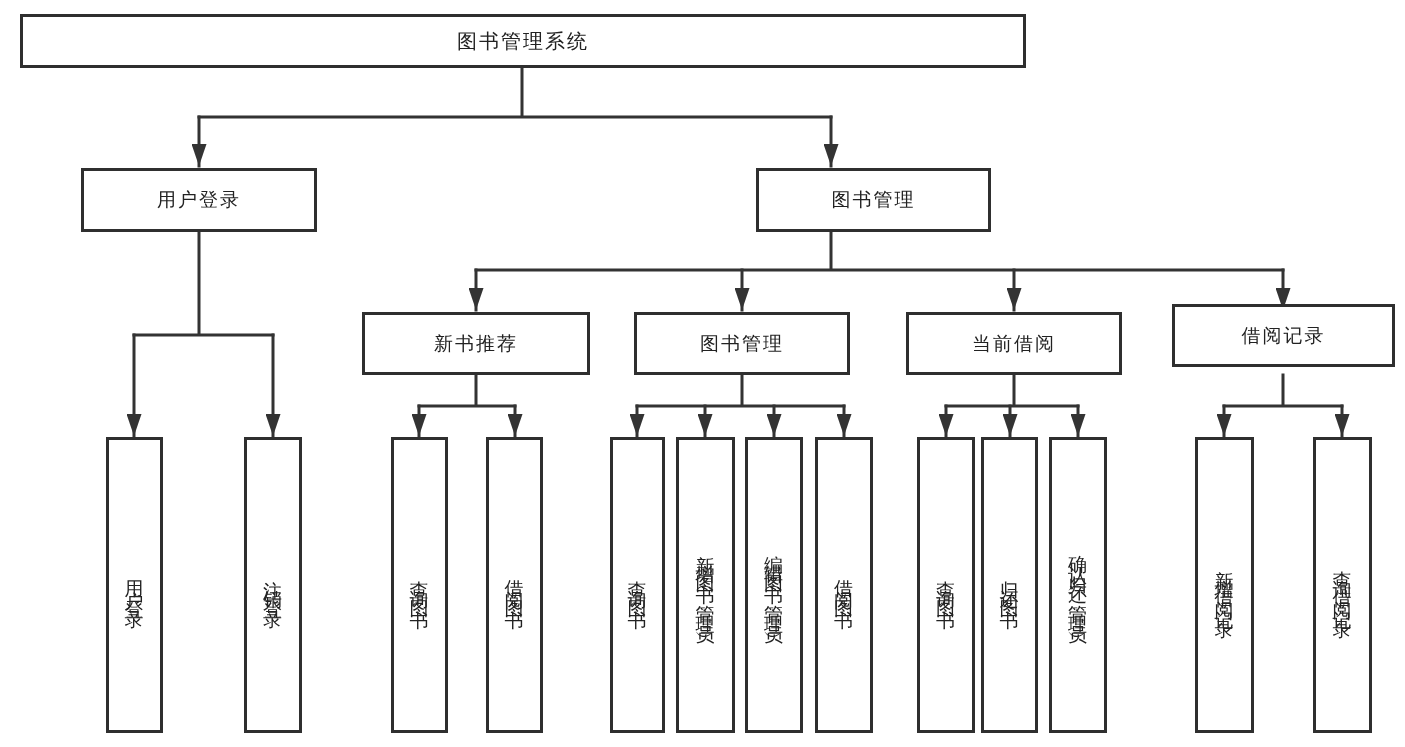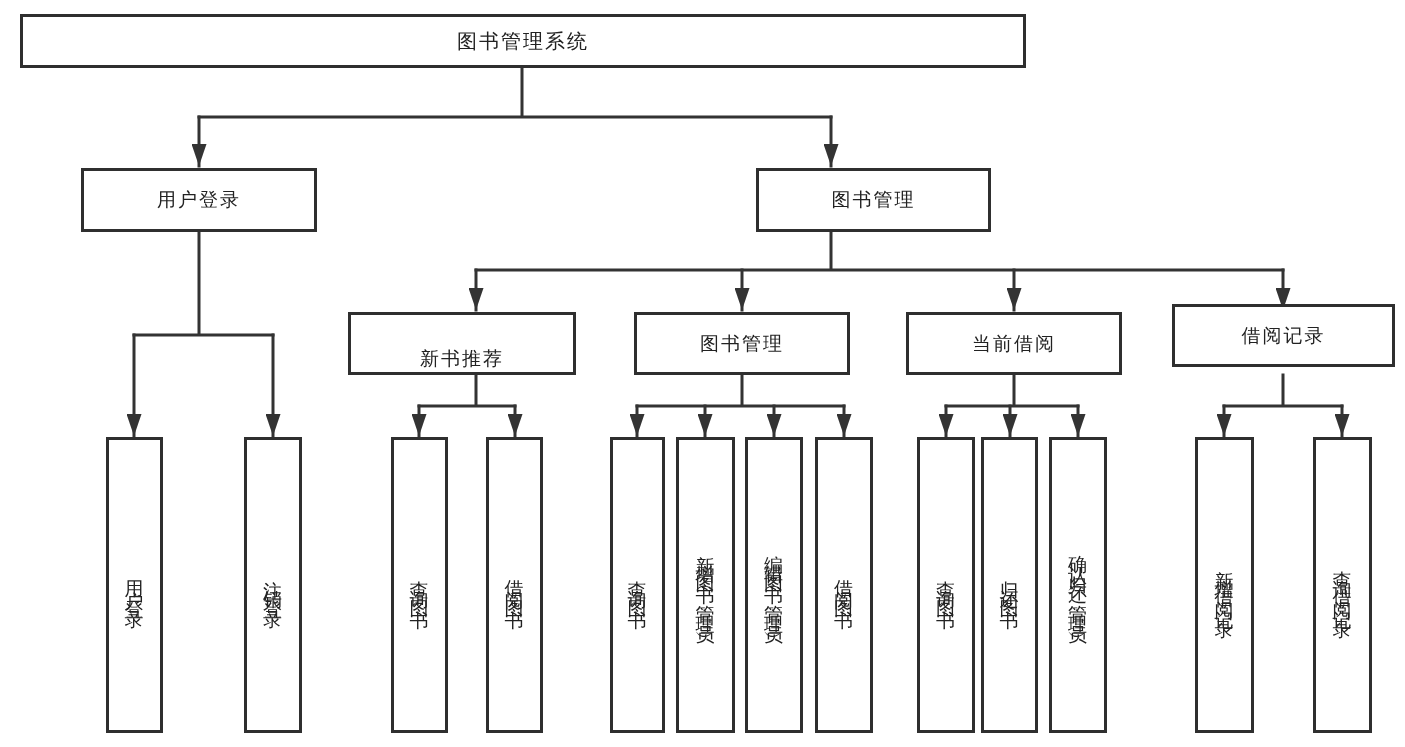--- a/index.html
+++ b/index.html
@@ -82,21 +82,21 @@
     <span>图书管理系统</span>
   </div>
 
   <div class="node h" style="left:81px;top:168px;width:236px;height:64px;">
     <span>用户登录</span>
   </div>
   <div class="node h" style="left:756px;top:168px;width:235px;height:64px;">
     <span>图书管理</span>
   </div>
 
-  <div class="node h" style="left:348px;top:312px;width:228px;height:63px;align-items:flex-end;">
+  <div class="node h" style="left:362px;top:312px;width:228px;height:63px;">
     <span>新书推荐</span>
   </div>
   <div class="node h" style="left:634px;top:312px;width:216px;height:63px;">
     <span>图书管理</span>
   </div>
   <div class="node h" style="left:906px;top:312px;width:216px;height:63px;align-items:center;">
     <span>当前借阅</span>
   </div>
   <div class="node h" style="left:1172px;top:304px;width:223px;height:63px;">
     <span>借阅记录</span>

